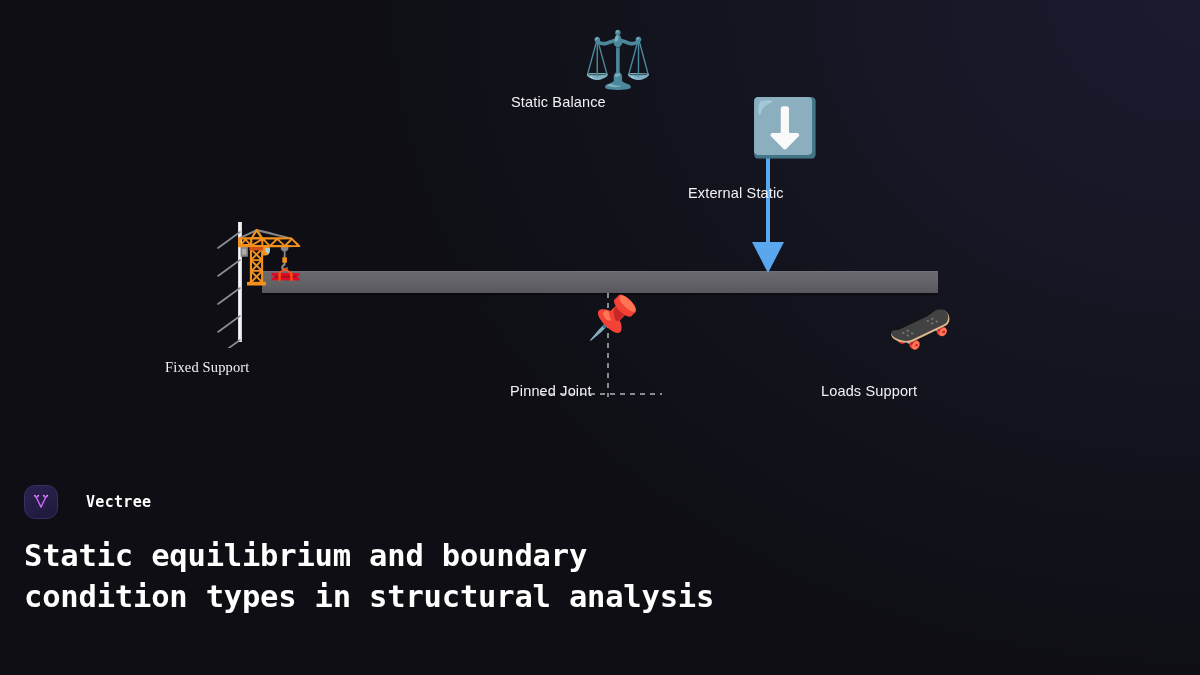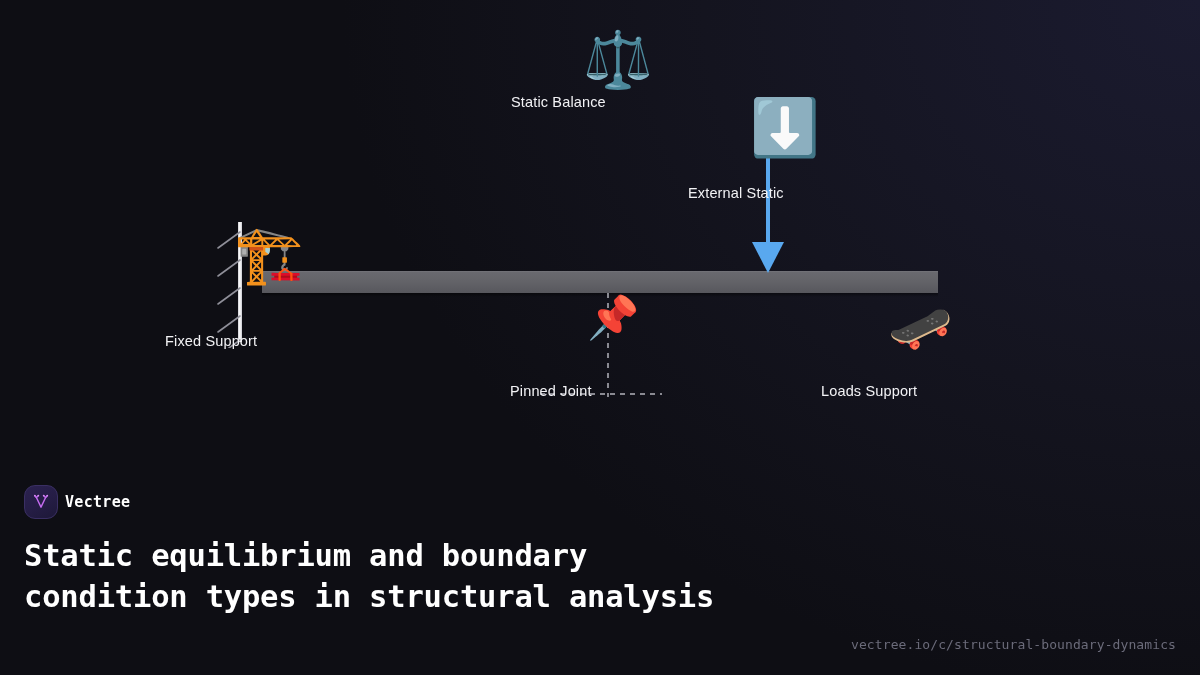--- a/index.html
+++ b/index.html
@@ -92,21 +92,21 @@
     left:540px; top:393px;
     width:122px; height:2px;
     background:repeating-linear-gradient(90deg,#8a8a92 0 5px,transparent 5px 10px);
   }
 
   
   #footer { position:absolute; left:0; right:0; bottom:0; height:190px; }
 
   #brand {
     position:absolute; left:24px; top:0;
-    display:flex; align-items:center; gap:7px;
+    display:flex; align-items:center; gap:28px;
   }
   #brand-logo {
     width:34px; height:34px;
     border-radius:11px;
     background:linear-gradient(150deg,#2b2150 0%,#251d45 55%,#1d1838 100%);
     border:1px solid #3a2f63;
     display:flex; align-items:center; justify-content:center;
     flex:0 0 auto;
   }
   #brand-name {
@@ -163,21 +163,21 @@
     <div id="pin-vline"></div>
     <div id="pin-hline"></div>
 
     <div class="emoji" style="left:583px; top:32px; width:56px; font-size:56px;">⚖️</div>
     <div class="node-label" style="left:511px; top:94px; width:200px;">Static Balance</div>
 
     <div class="emoji" style="left:750px; top:100px; width:56px; font-size:56px;">⬇️</div>
     <div class="node-label" style="left:688px; top:185px; width:200px;">External Static</div>
 
     <div class="emoji" style="left:234px; top:227px; width:56px; font-size:56px;">🏗️</div>
-    <div class="node-label" style="left:165px; top:333px; width:200px;">Fixed Support</div>
+    <div class="node-label" style="left:165px; top:359px; width:200px;font-family:Liberation Serif, serif;">Fixed Support</div>
 
     <div class="emoji" style="left:587px; top:297px; width:42px; font-size:42px;">📌</div>
     <div class="node-label" style="left:510px; top:383px; width:200px;">Pinned Joint</div>
 
     <div class="emoji" style="left:888px; top:301px; width:52px; font-size:52px;">🛹</div>
     <div class="node-label" style="left:821px; top:383px; width:200px;">Loads Support</div>
 
   </div>
 
   <div id="footer">
@@ -198,17 +198,16 @@
             <circle cx="15.2" cy="4.3" r="1.05"></circle>
             <circle cx="19.5" cy="4.2" r="1.05"></circle>
           </g>
         </svg>
       </div>
       <div id="brand-name">Vectree</div>
     </div>
 
     <div id="headline">Static equilibrium and boundary condition types in structural analysis</div>
 
-    <div id="site-url">vectree.io/c/structural-boundary-dynamics</div>
 
   </div>
 
 </div>
 
 </body></html>

